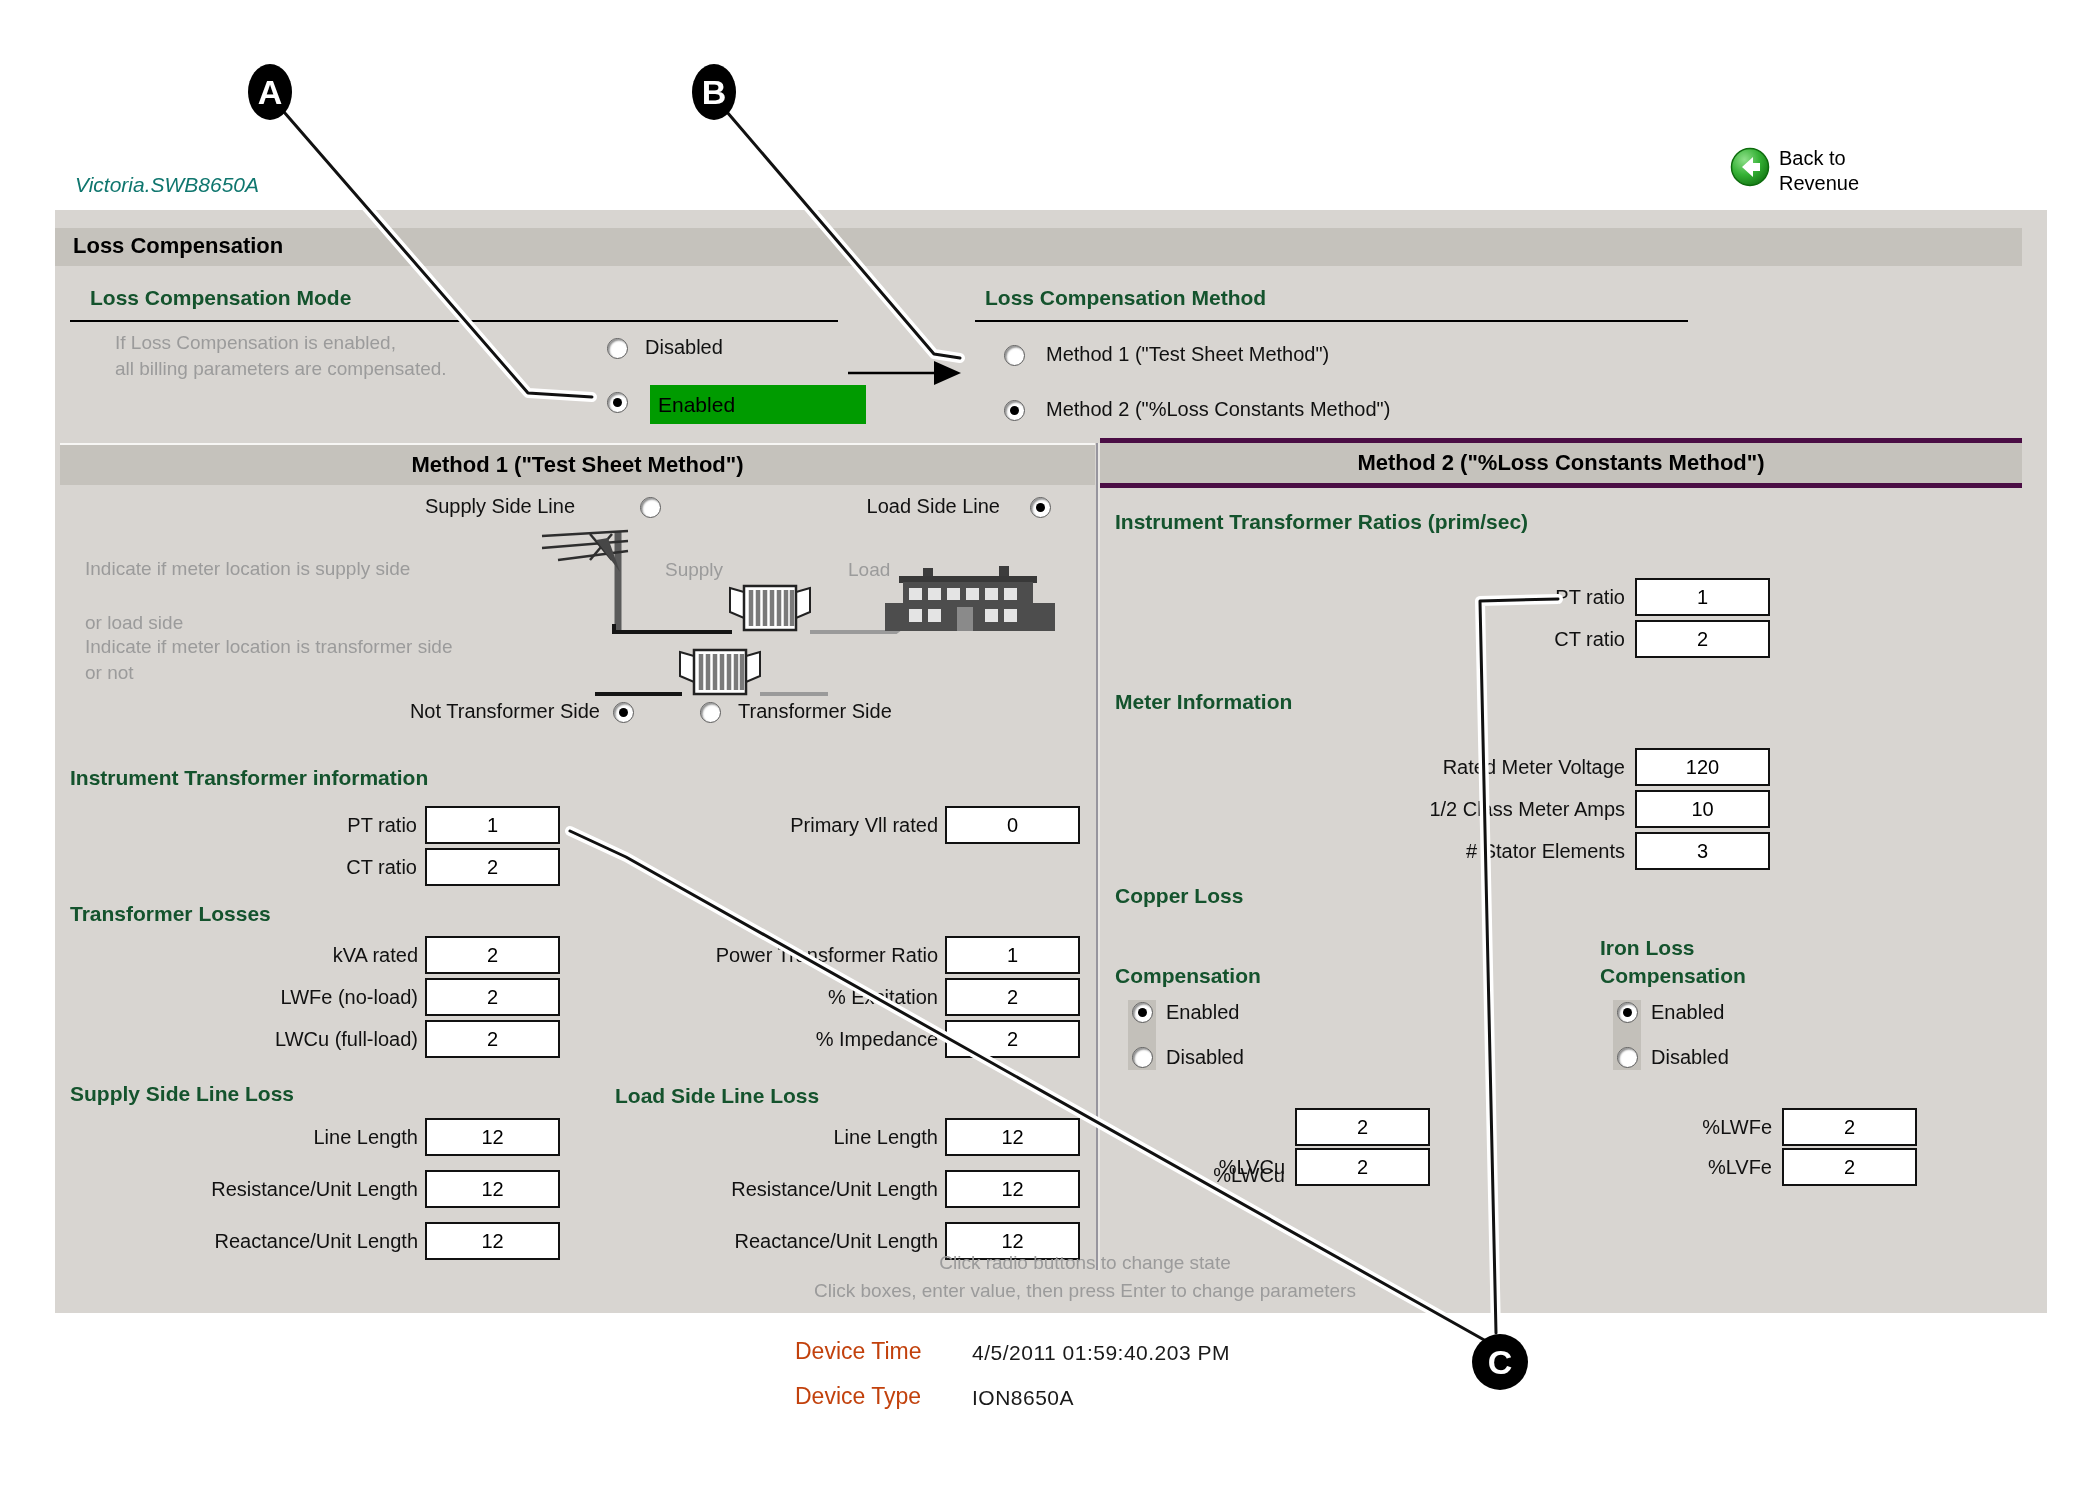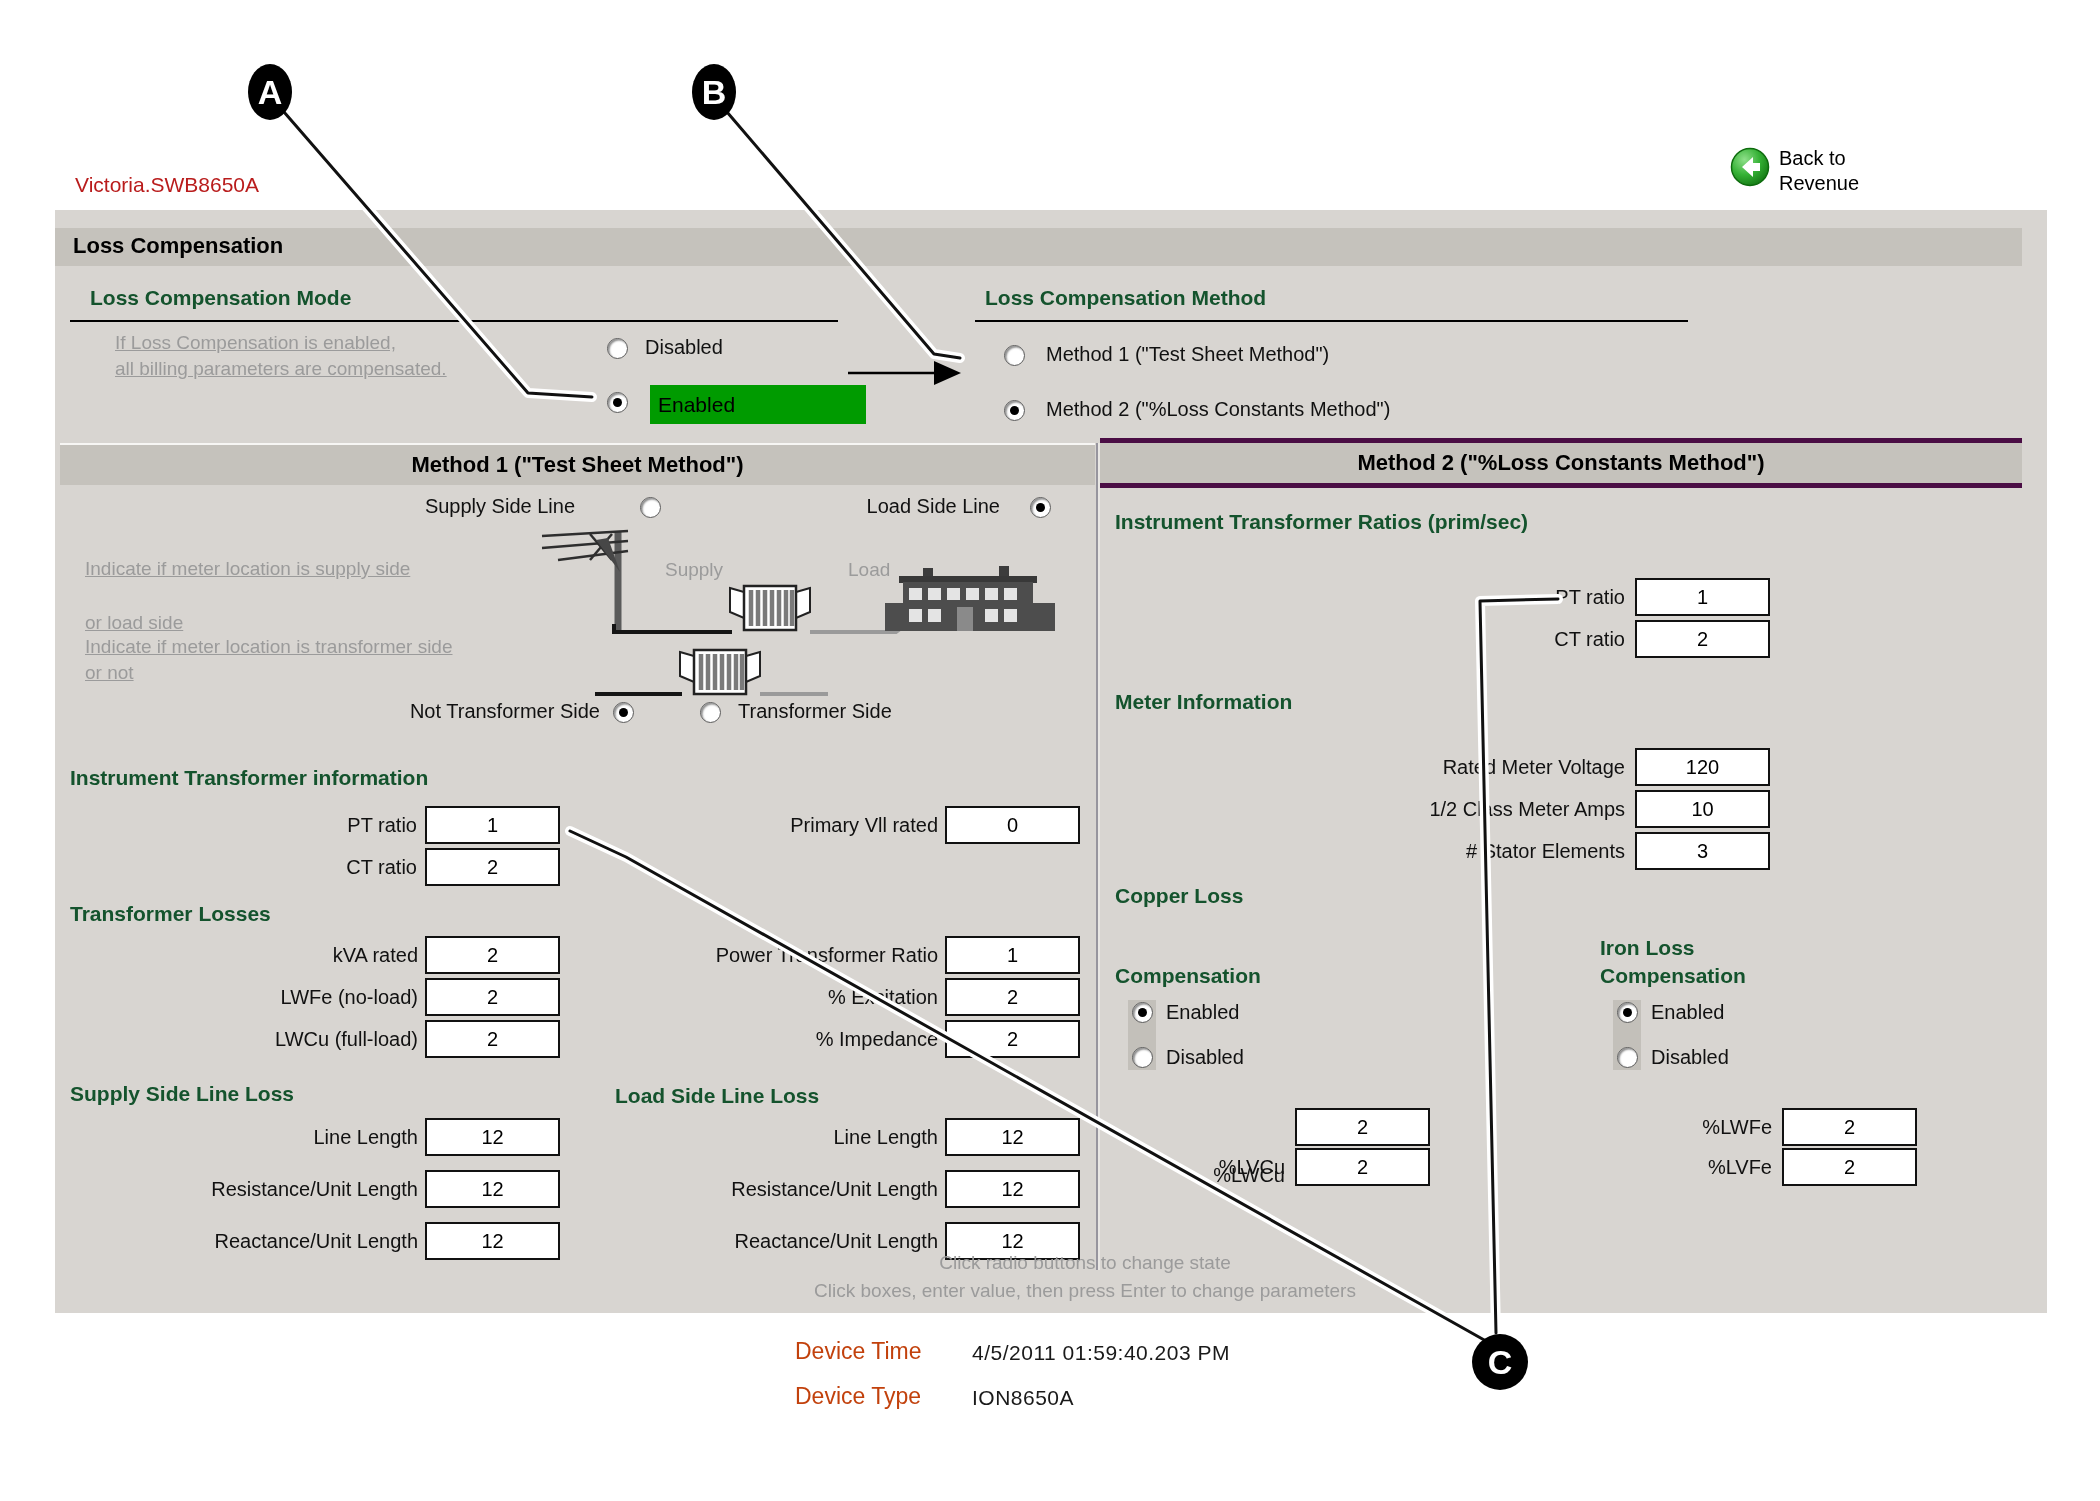--- a/index.html
+++ b/index.html
@@ -4,21 +4,21 @@
 <style>
   html,body{margin:0;padding:0;background:#fff;}
   #stage{position:relative;width:2100px;height:1501px;background:#ffffff;
          font-family:"Liberation Sans",sans-serif;color:#111;overflow:hidden;}
   .abs{position:absolute;}
   .panel{position:absolute;left:55px;top:210px;width:1992px;height:1103px;background:#d8d5d1;}
   .titlebar{position:absolute;left:55px;top:228px;width:1967px;height:38px;background:#c5c2bc;}
   .titlebar-text{position:absolute;left:73px;top:233px;font-size:22px;font-weight:bold;color:#000;}
   .sechead{position:absolute;font-size:21px;font-weight:bold;color:#14532d;white-space:nowrap;}
   .rule{position:absolute;height:2px;background:#000;}
-  .help{position:absolute;font-size:19px;color:#9b9b9b;white-space:nowrap;text-decoration:underline;}
+  .help{position:absolute;font-size:19px;color:#9b9b9b;white-space:nowrap;}
   .lbl{position:absolute;font-size:20px;color:#111;white-space:nowrap;}
   .lbl.r{text-align:right;}
   .fbox{position:absolute;width:135px;height:38px;background:#fff;border:2px solid #111;
         text-align:center;font-size:20px;font-family:"Liberation Sans",sans-serif;color:#000;
         box-sizing:border-box;padding:0;}
   .radio{position:absolute;width:21px;height:21px;border-radius:50%;background:#fff;
          border:1px solid #5a5a5a;box-sizing:border-box;
          box-shadow:inset 1.5px 1.5px 2px #8d8d8d, inset -1px -1px 1px #ffffff;}
   .radio .dot{display:none;}
   .radio.checked .dot{display:block;width:9px;height:9px;background:#000;border-radius:50%;
@@ -36,21 +36,21 @@
   .foot-val{position:absolute;font-size:21px;color:#1a1a1a;white-space:nowrap;letter-spacing:0.5px;}
   svg.overlay{position:absolute;left:0;top:0;z-index:8;pointer-events:none;}
   .divider{position:absolute;left:1096px;top:443px;width:2px;height:827px;background:#97959e;}
   .divider2{position:absolute;left:1098px;top:443px;width:2px;height:827px;background:#e9e7e4;}
 </style>
 </head>
 <body>
 
 <div id="stage">
 
-  <div class="abs" style="left:75px;top:173px;font-size:21px;color:#b91c1c;">Victoria.SWB8650A</div>
+  <div class="abs" style="left:75px;top:173px;font-size:21px;color:#0f766e;font-style:italic;">Victoria.SWB8650A</div>
 
   <div class="abs" style="left:1730px;top:147px;width:40px;height:40px;cursor:pointer;">
     <svg width="40" height="40" viewBox="0 0 40 40">
       <defs>
         <radialGradient id="gg" cx="35%" cy="30%" r="75%">
           <stop offset="0%" stop-color="#8fe08a"></stop>
           <stop offset="55%" stop-color="#35b135"></stop>
           <stop offset="100%" stop-color="#157a15"></stop>
         </radialGradient>
       </defs>

